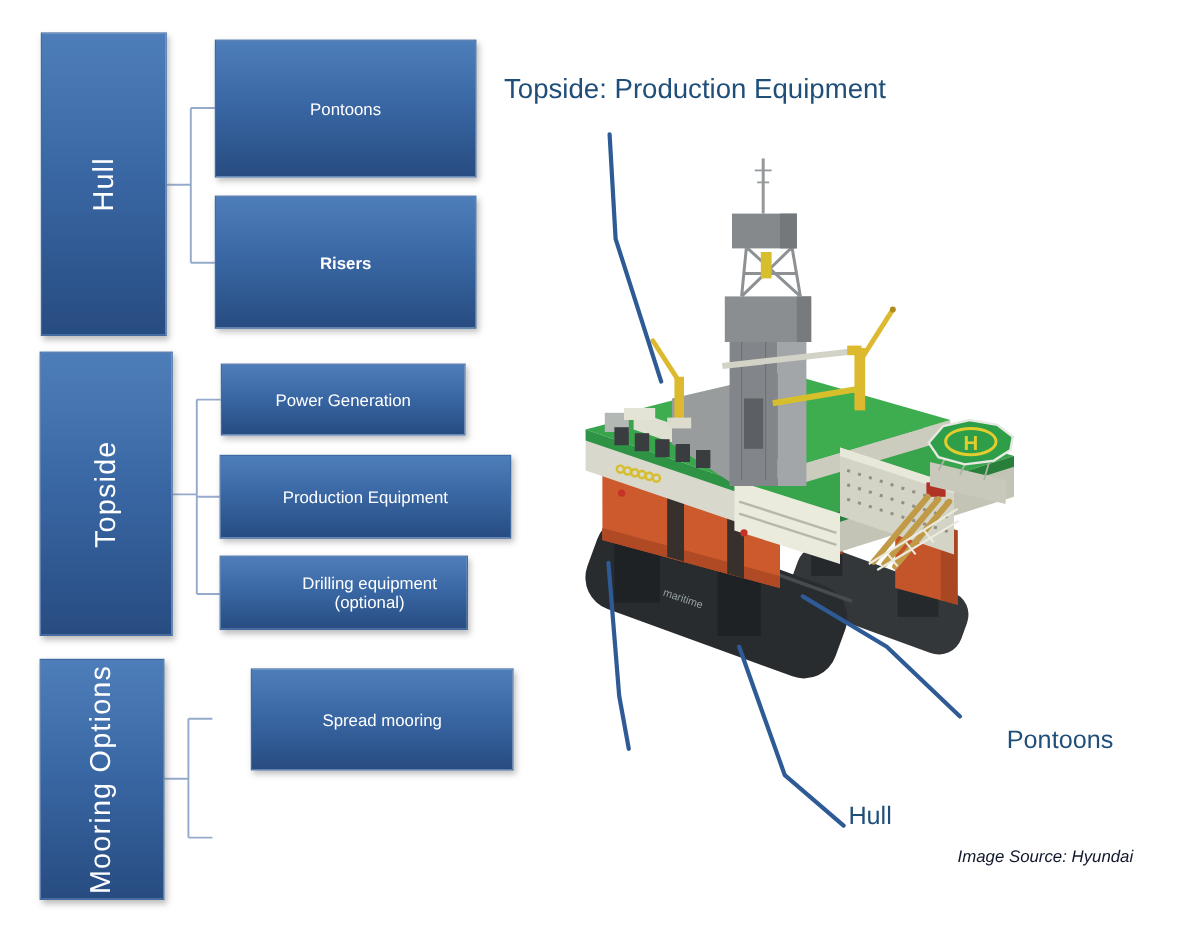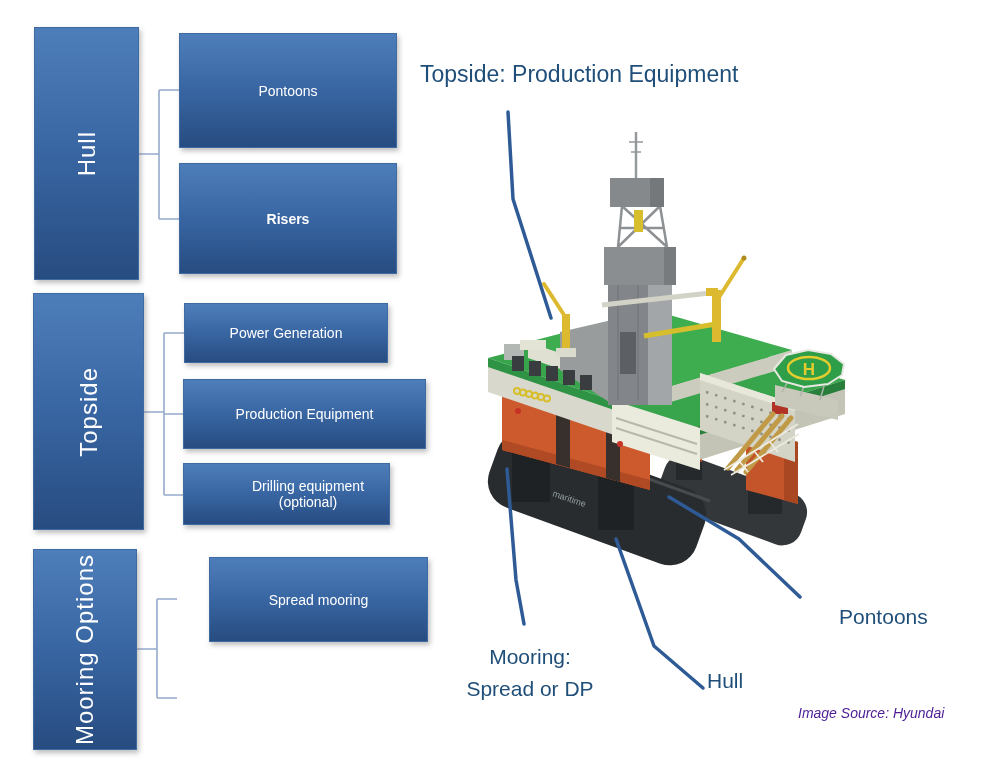--- a/index.html
+++ b/index.html
@@ -29,21 +29,21 @@
   .b-drillequip{left:183px;top:463px;width:207px;height:62px;padding-left:43px;}
   .b-mooring{left:33px;top:549px;width:104px;height:201px;}
   .b-spread{left:177px;top:557px;width:219px;height:85px;margin-left:32px;}
   .b-dynpos{left:177px;top:656px;width:219px;height:84px;}
   
   .lbl{position:absolute;color:#1f4e79;}
   .title{left:420px;top:59px;width:360px;font-size:23px;line-height:31px;}
   .mooring-lbl{left:440px;top:641px;width:180px;text-align:center;font-size:21px;line-height:32px;}
   .hull-lbl{left:707px;top:669px;font-size:21px;}
   .pontoons-lbl{left:839px;top:605px;font-size:21px;}
-  .src-lbl{position:absolute;left:798px;top:705px;font-size:14px;font-style:italic;color:#4c1d95;}
+  .src-lbl{position:absolute;left:798px;top:705px;font-size:14px;font-style:italic;color:#0f172a;}
 </style>
 </head>
 <body>
 
 <div class="stage">
 
   <svg class="art" viewBox="0 0 1000 776" aria-hidden="true">
 
     <g stroke="#96aacb" stroke-width="1.6" fill="none">
       <path d="M139,154 H159 M159,90 V219 M159,90 H179 M159,219 H179"></path>
@@ -216,21 +216,17 @@
   <div class="pbox b-mooring">
     <span class="vtext">Mooring Options</span>
   </div>
   <div class="cbox b-spread">
     <span>Spread mooring</span>
   </div>
 
   <div class="lbl title">
     <div>Topside: Production Equipment</div>
   </div>
-  <div class="lbl mooring-lbl">
-    <div>Mooring:</div>
-    <div>Spread or DP</div>
-  </div>
   <div class="lbl hull-lbl">Hull</div>
   <div class="lbl pontoons-lbl">Pontoons</div>
   <div class="src-lbl">Image Source: Hyundai</div>
 
 </div>
 
 </body></html>

